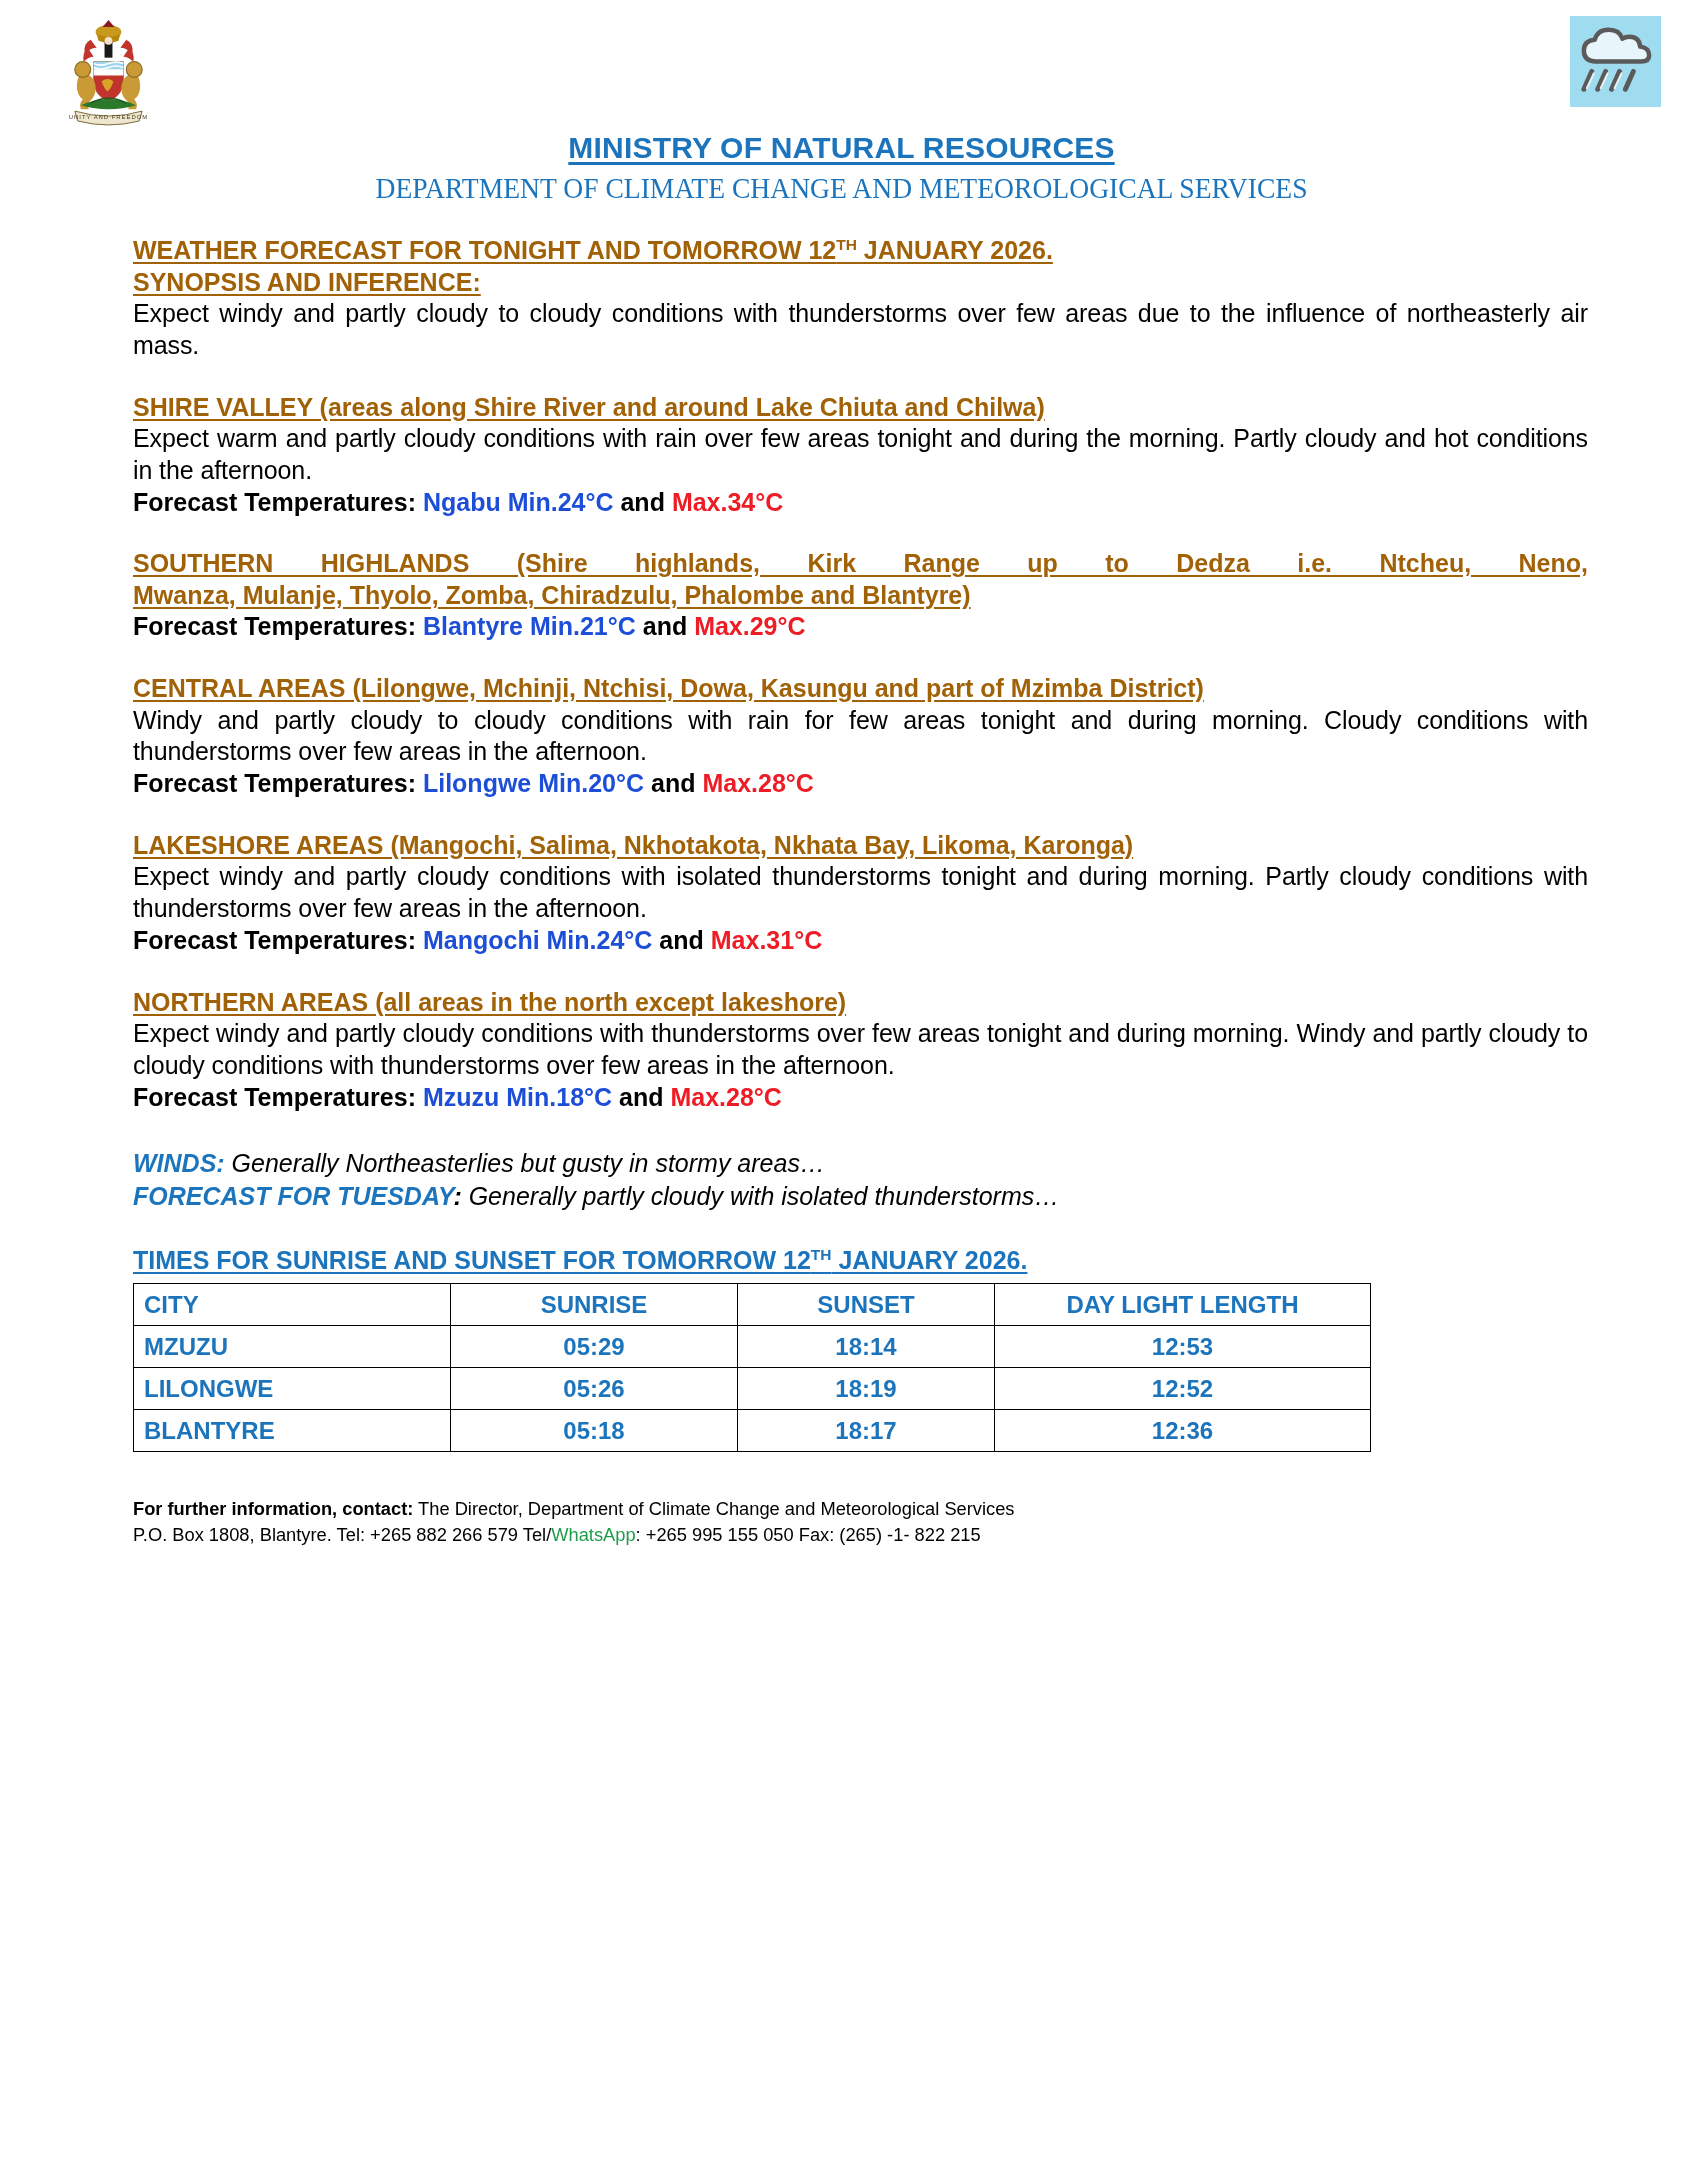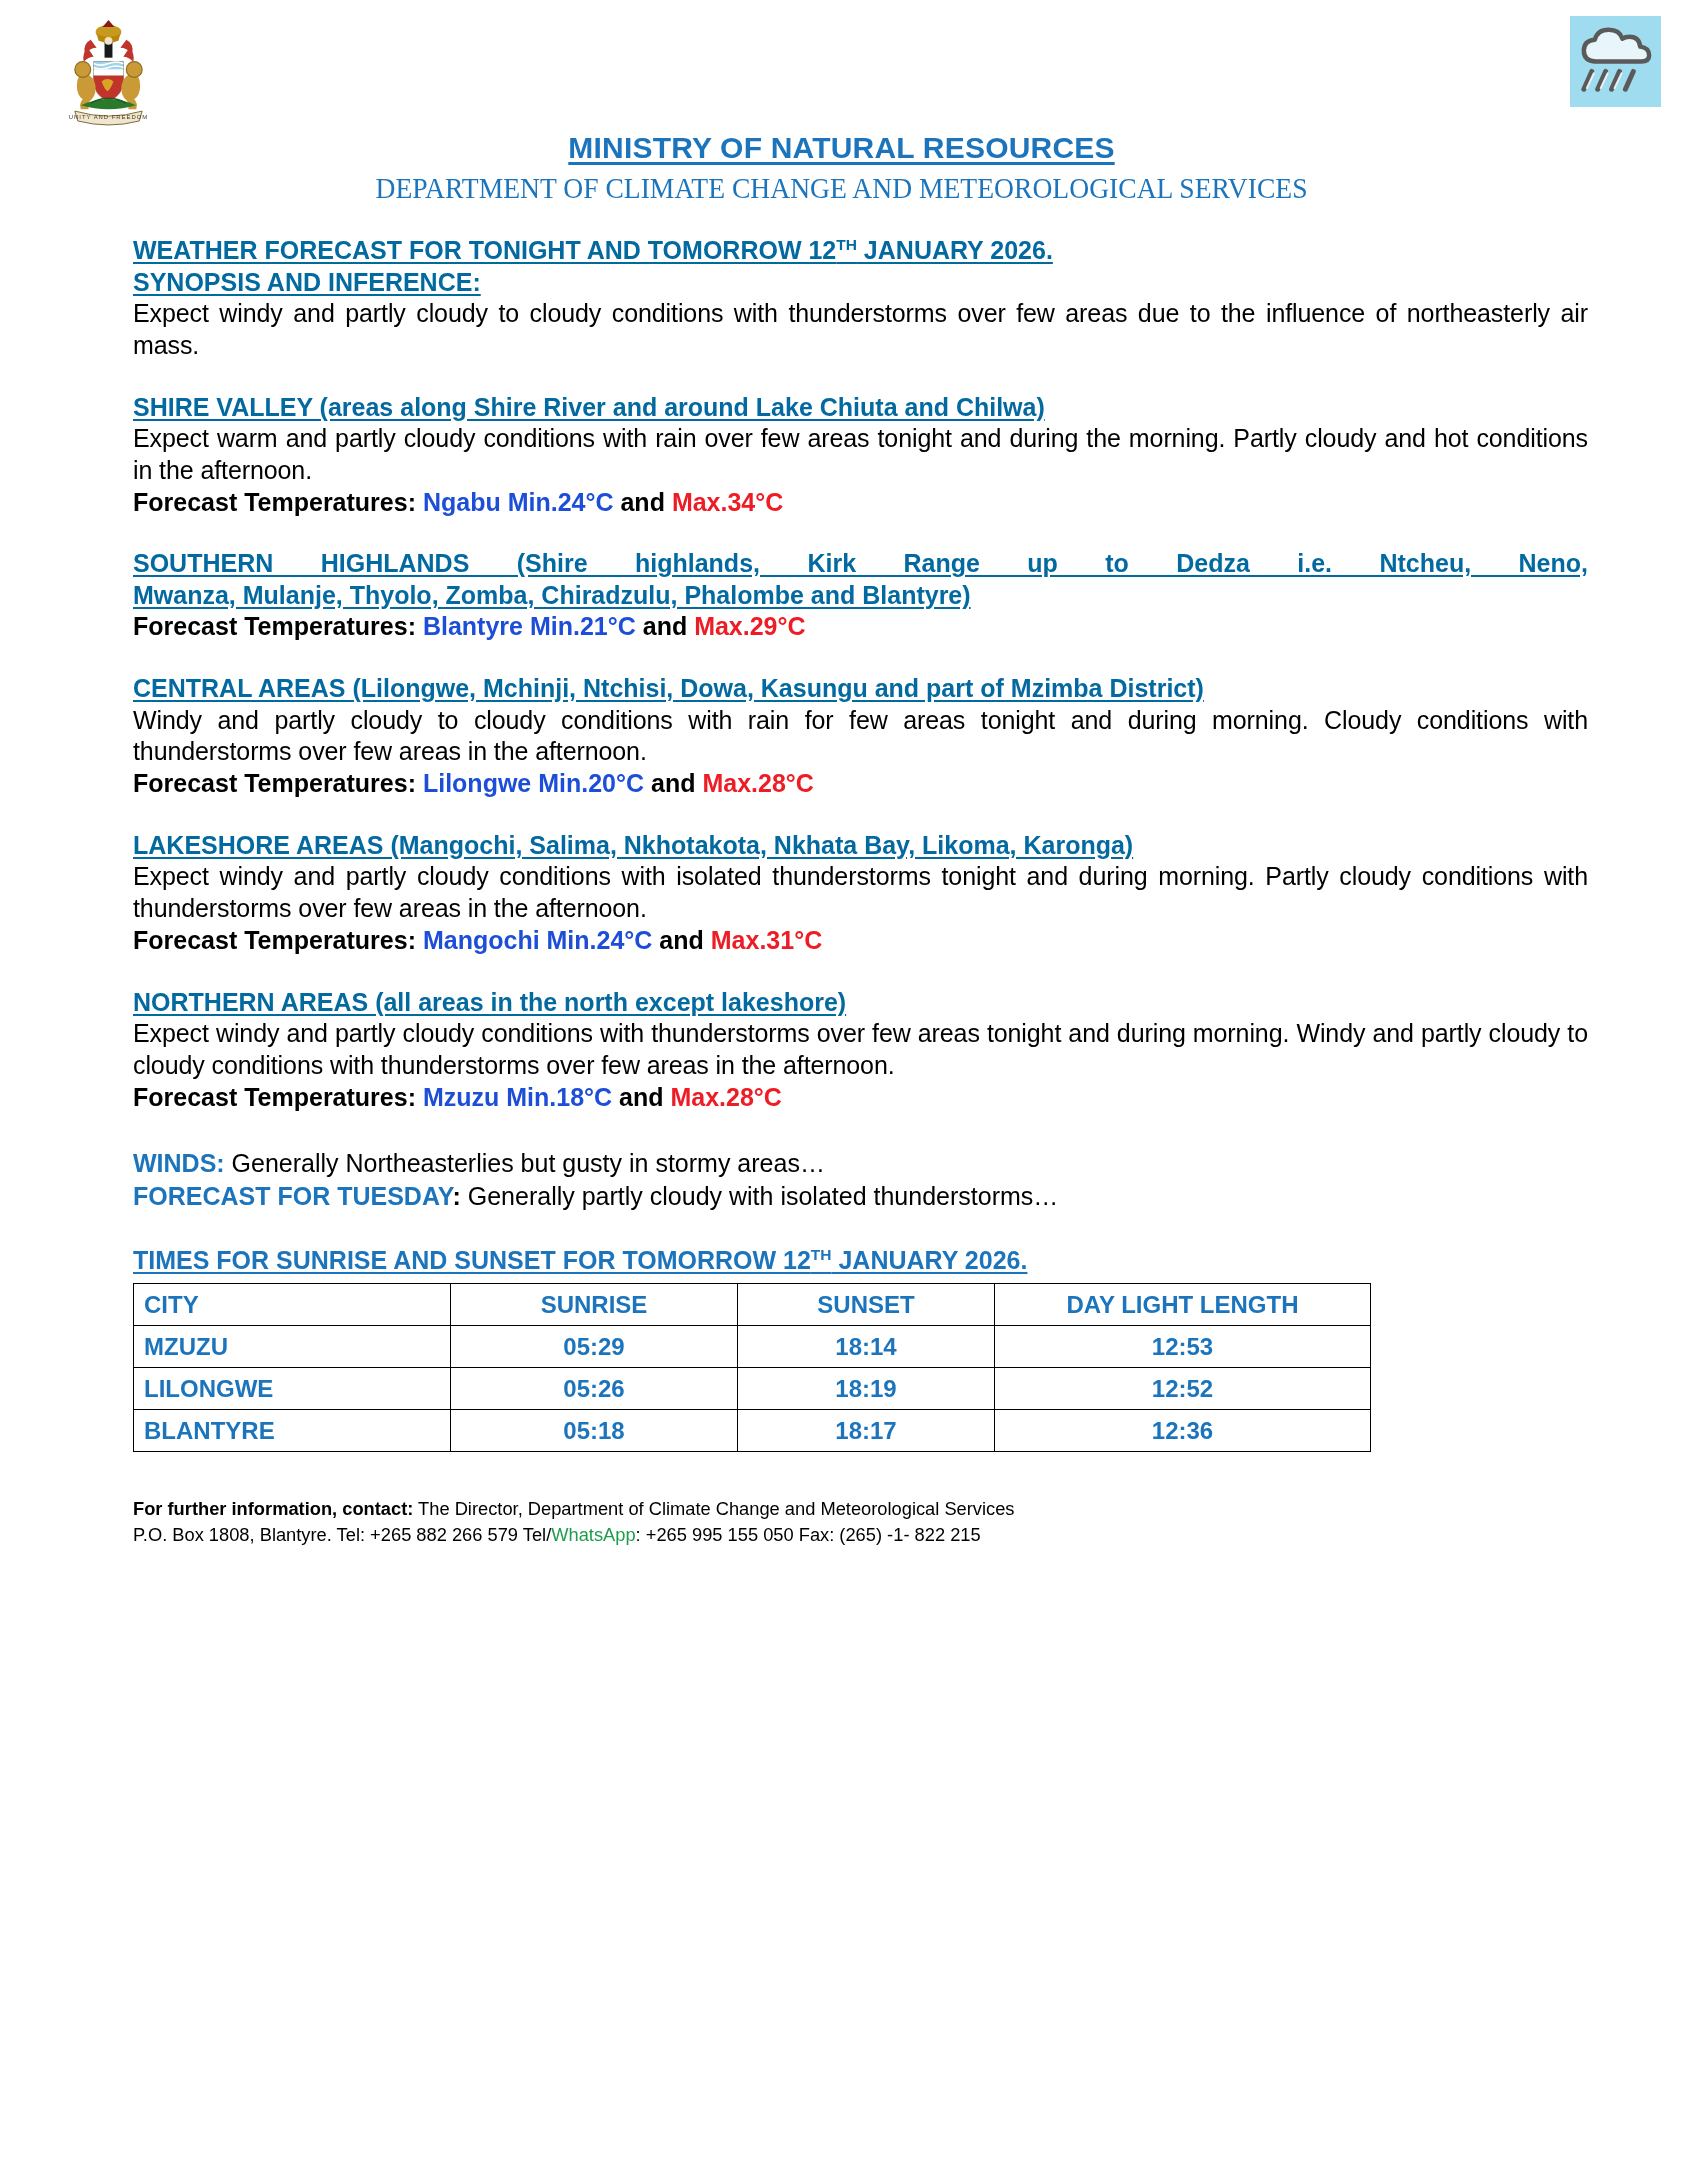--- a/index.html
+++ b/index.html
@@ -63,21 +63,21 @@
     color: #1c75bc;
     transform: scaleX(0.92);
   }
 
   
   .content {
     padding: 0 95px 0 133px;
     margin-top: 30px;
   }
   .heading {
-    color: #0369a1;
+    color: #a16207;
     font-weight: bold;
     font-size: 25px;
     text-decoration: underline;
     text-underline-offset: 3px;
     line-height: 1.26;
     margin: 0;
   }
   .heading-just {
     text-align: justify;
     text-align-last: justify;
@@ -101,21 +101,21 @@
     margin: 0;
     line-height: 1.27;
   }
   .t-label { color: #000000; }
   .t-min { color: #1d4ed8; }
   .t-and { color: #000000; }
   .t-max { color: #ee1c25; }
 
   .section { margin-top: 30px; }
 
-  .winds-block { margin-top: 34px; }
+  .winds-block { margin-top: 34px; font-style: italic; }
   .winds-line, .tuesday-line {
     font-size: 25px;
     line-height: 1.3;
     margin: 0;
   }
   .label-blue {
     color: #1c75bc;
     font-weight: bold;
   }
   .plain-black { color: #000000; }

